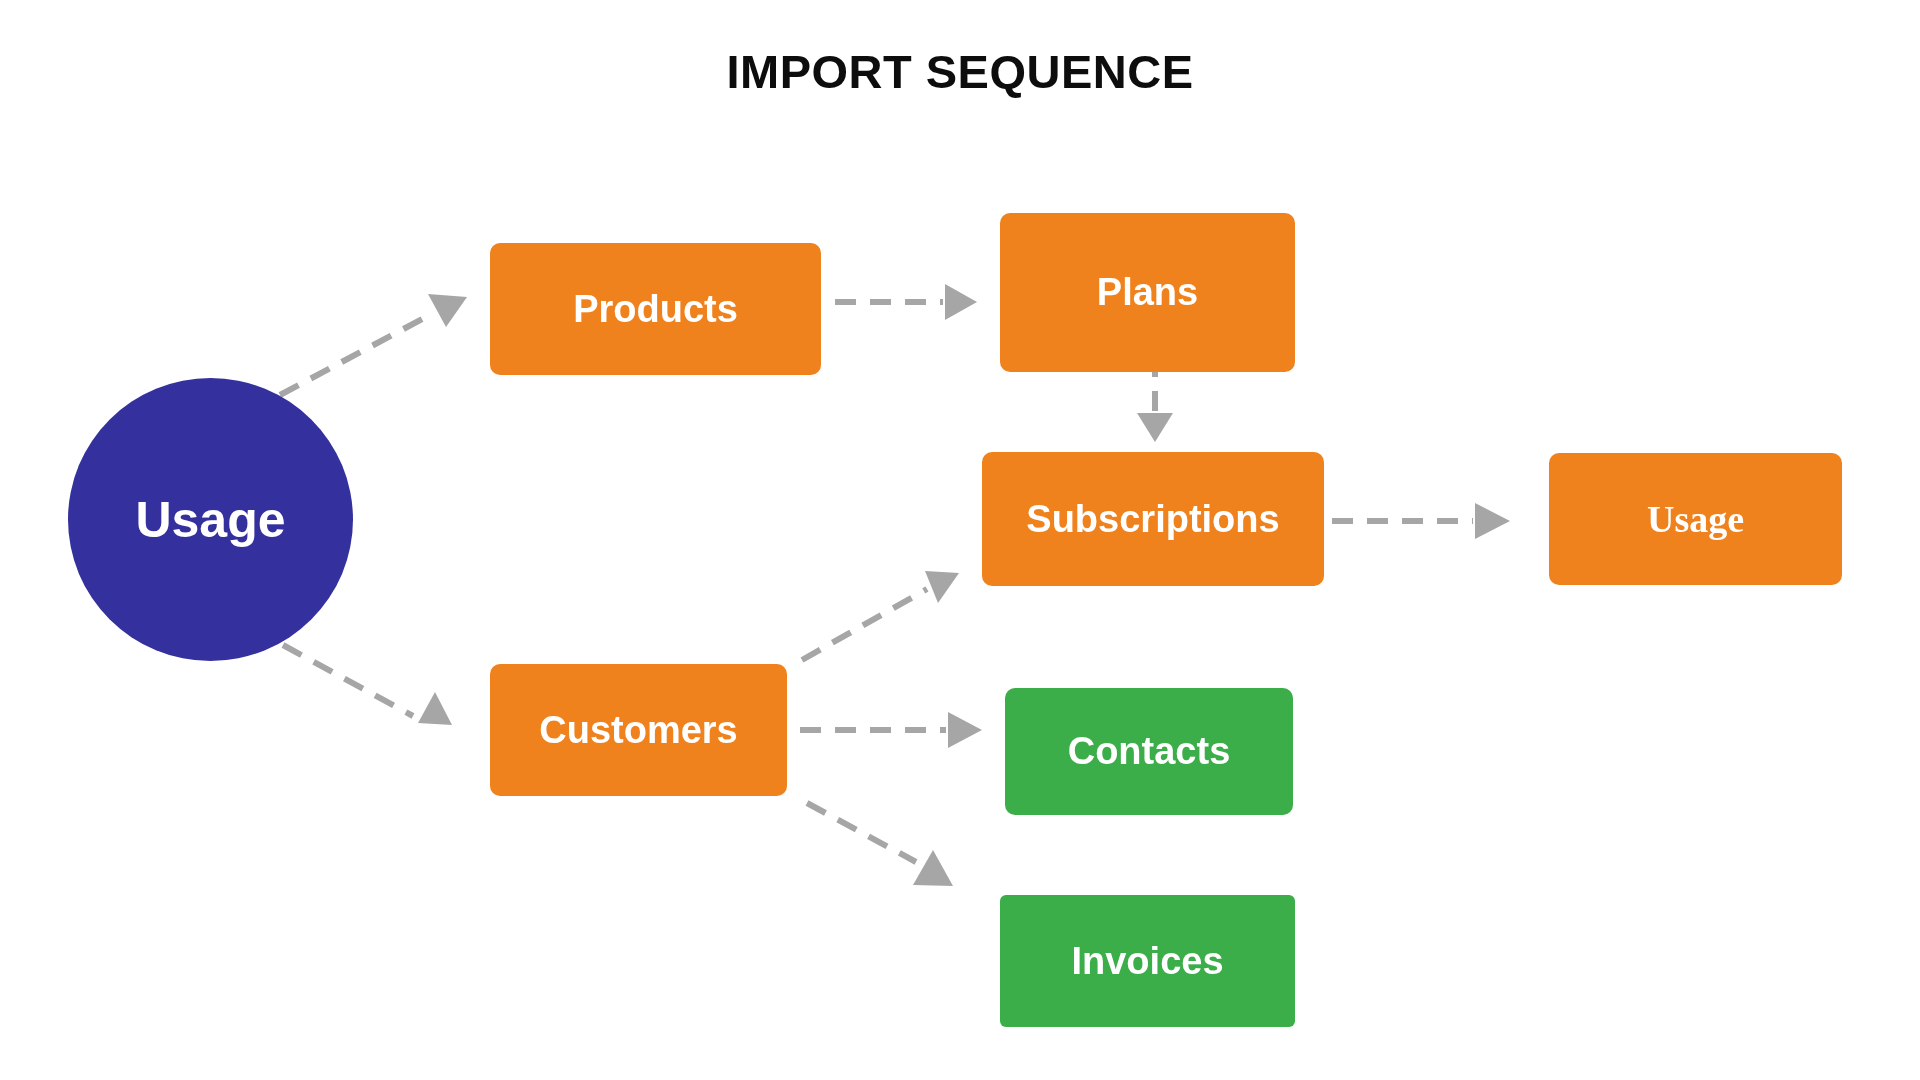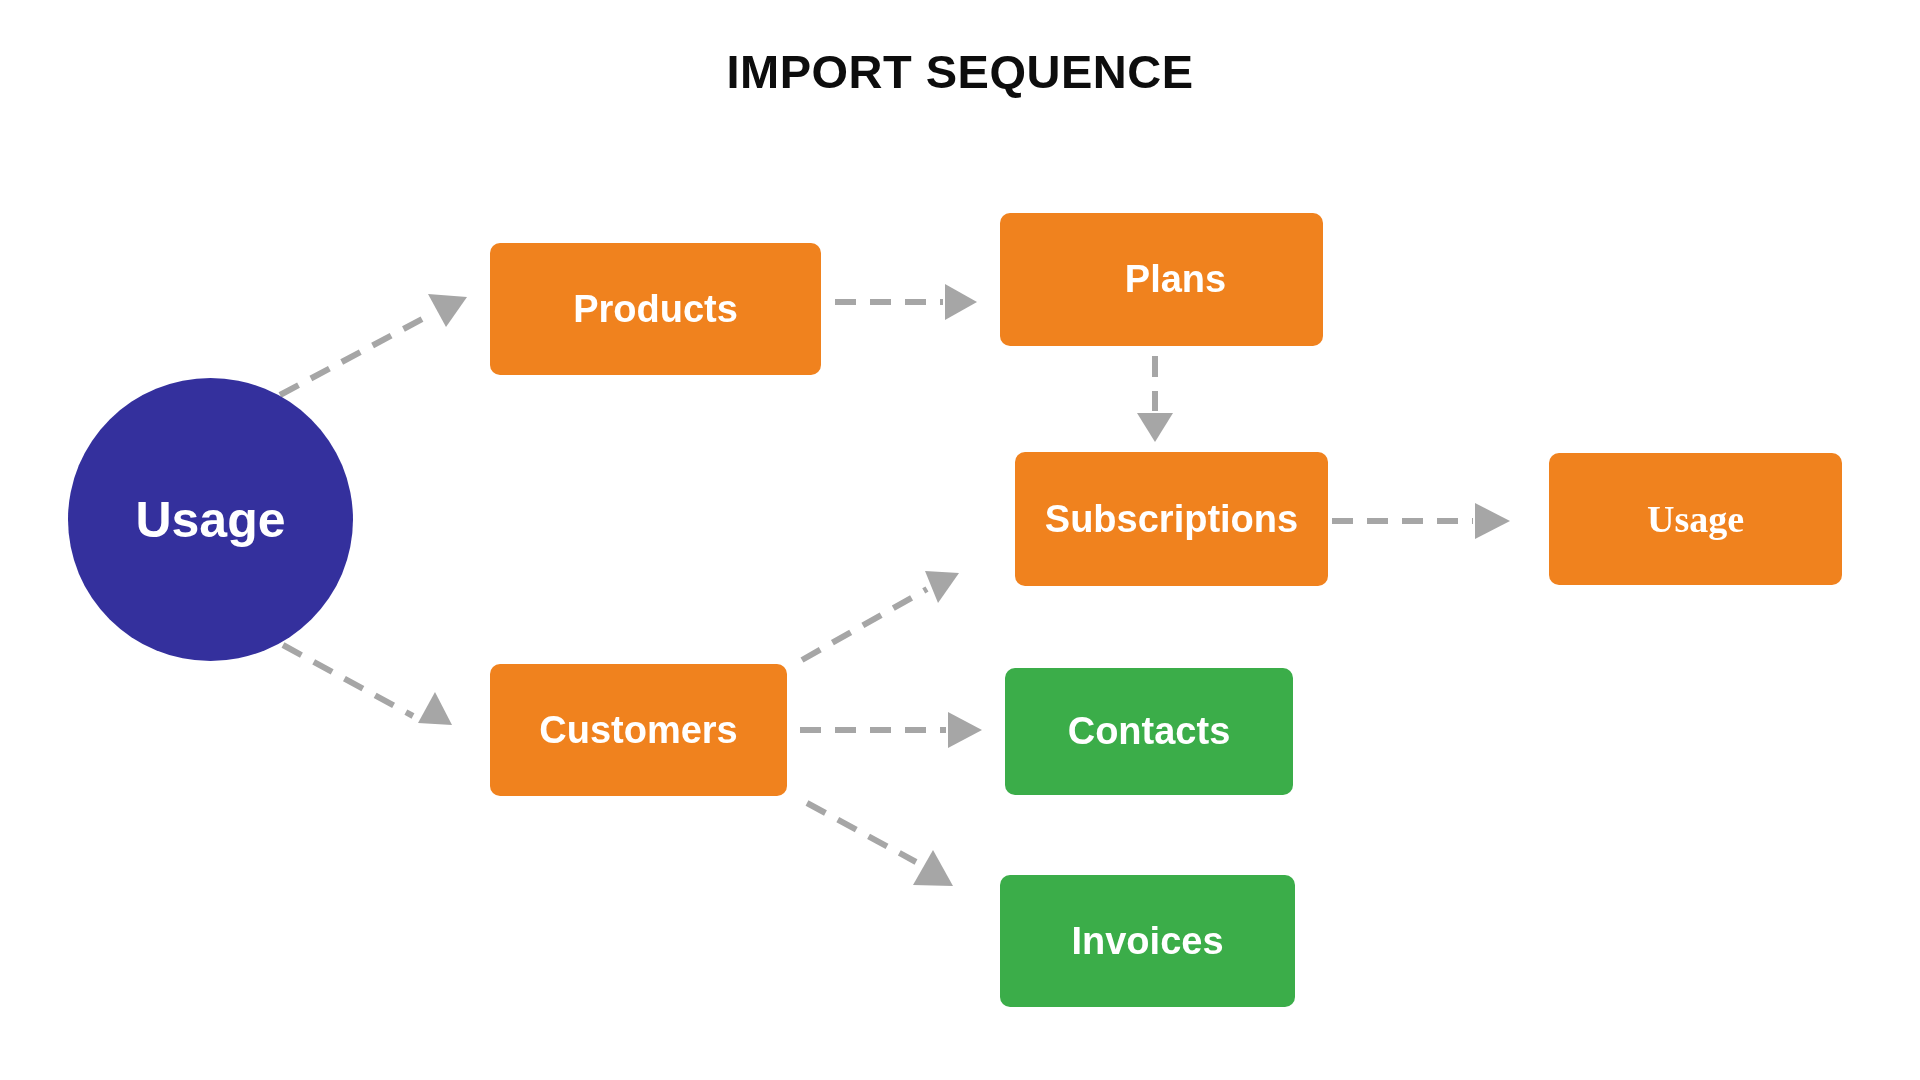--- a/index.html
+++ b/index.html
@@ -32,35 +32,35 @@
     display: flex;
     align-items: center;
     justify-content: center;
     color: #ffffff;
     font-weight: 700;
     font-size: 38px;
     border-radius: 10px;
     text-align: center;
   }
   .node-orange { background: #F0821E; }
-  .node-green  { background: #3BAD49; }
+  .node-green  { background: #3BAD49; margin-top: 20px; }
   .node-start {
     left: 68px; top: 378px;
     width: 285px; height: 283px;
     background: #34309D;
     border-radius: 50%;
     font-size: 50px;
   }
   .node-products      { left: 490px;  top: 243px; width: 331px; height: 132px; }
-  .node-plans         { left: 1000px; top: 213px; width: 295px; height: 133px; padding-left: 28px; }
-  .node-subscriptions { left: 1015px; top: 452px; width: 313px; height: 134px; justify-content: center; }
+  .node-plans         { left: 1000px; top: 213px; width: 295px; height: 159px; }
+  .node-subscriptions { left: 982px; top: 452px; width: 342px; height: 134px; justify-content: center; }
   .node-usage         { left: 1549px; top: 453px; width: 293px; height: 132px; font-family: Liberation Serif, serif; }
   .node-customers     { left: 490px;  top: 664px; width: 297px; height: 132px; }
   .node-contacts      { left: 1005px; top: 668px; width: 288px; height: 127px; }
-  .node-invoices      { left: 1000px; top: 875px; width: 295px; height: 132px; }
+  .node-invoices      { left: 1000px; top: 875px; width: 295px; height: 132px; border-radius: 6px; }
 </style>
 </head>
 <body>
 
 <div id="canvas">
 
   <div class="title">IMPORT SEQUENCE</div>
 
   <svg class="edges-layer" width="1920" height="1080" viewBox="0 0 1920 1080" xmlns="http://www.w3.org/2000/svg">
 

